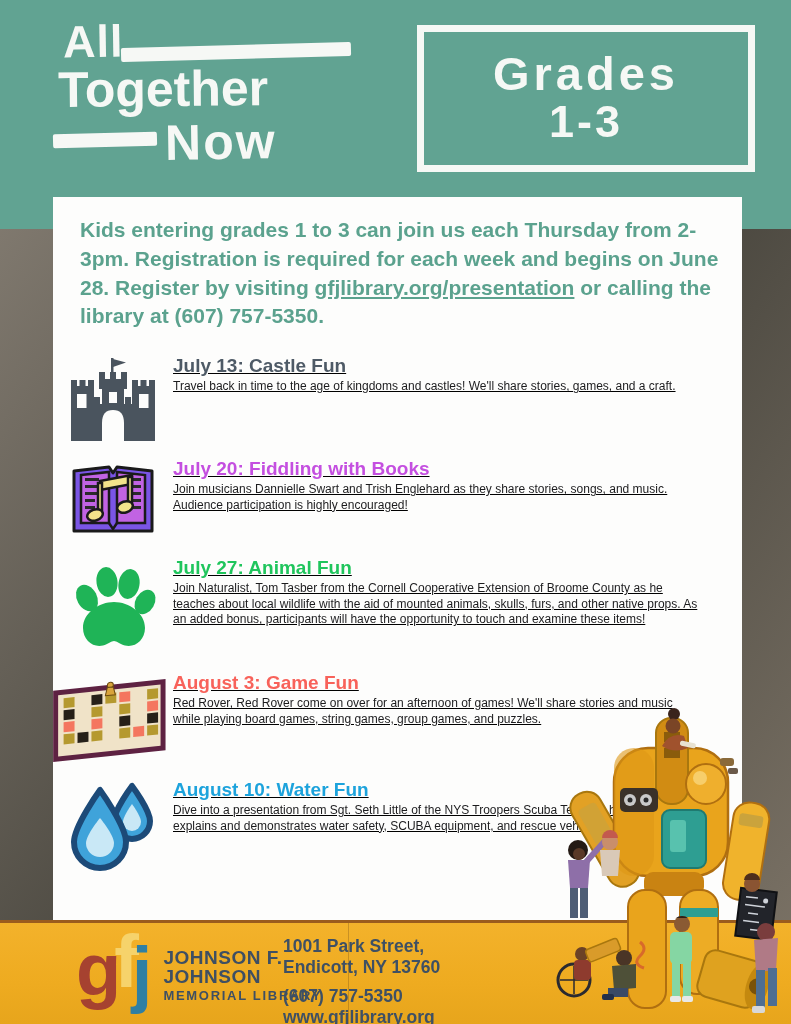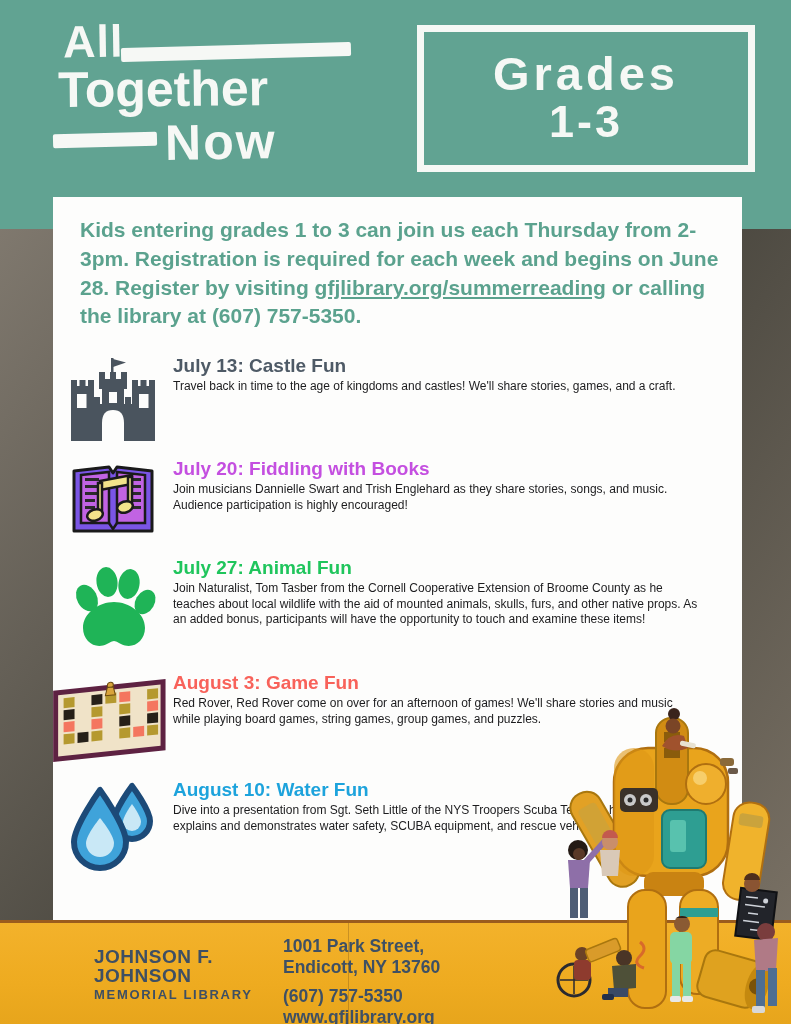--- a/index.html
+++ b/index.html
@@ -27,21 +27,21 @@
   }
   .grades-line1 { font-size:47px; font-weight:bold; letter-spacing:4px; line-height:1.0; }
   .grades-line2 { font-size:45px; font-weight:bold; letter-spacing:3px; line-height:1.1; }
 
   
   .card { position:absolute; top:197px; left:53px; width:689px; height:723px; background:#fdfdfc; }
   .intro { margin:19px 24px 0 27px; width:662px; color:#5ba28e; font-weight:bold; font-size:21px; line-height:1.37; }
   .intro a { color:#5ba28e; text-decoration:underline; cursor:pointer; }
 
   .events { margin-top:24px; }
-  .event { display:flex; margin-bottom:16px; }
+  .event { display:flex; margin-bottom:16px;text-decoration:underline; }
   .event-icon { width:120px; flex:none; display:flex; justify-content:center; align-items:flex-start; padding-top:3px; }
   .event-text { flex:1; padding-right:8px; }
   .event-text h3 { margin:0 0 2px 0; font-size:19px; font-weight:bold; }
   .event-text p { margin:0; font-size:12px; color:#1c1c1e; line-height:1.3; max-width:530px; }
   .event-text p.narrow { max-width:472px; }
 
   
   .footer { position:absolute; top:920px; left:0; width:791px; height:104px;
     background:linear-gradient(#f3b22b 0%, #eeab20 60%, #e7a51c 100%);
     border-top:3px solid #9b5c1d; }
@@ -73,21 +73,21 @@
       <div class="l-bar2"></div>
       <div class="l-now">Now</div>
     </div>
     <div class="grades-box">
       <div class="grades-line1">Grades</div>
       <div class="grades-line2">1-3</div>
     </div>
   </div>
 
   <div class="card">
-    <p class="intro"><span>Kids entering grades 1 to 3 can join us each Thursday from 2-3pm. Registration is required for each week and begins on June 28. Register by visiting </span><a>gfjlibrary.org/summerreading</a><span> or calling the library at (607) 757-5350.</span></p>
+    <p class="intro"><span>Kids entering grades 1 to 3 can join us each Thursday from 2-3pm. Registration is required for each week and begins on June 28. Register by visiting </span><a>gfjlibrary.org/presentation</a><span> or calling the library at (607) 757-5350.</span></p>
 
     <div class="events">
 
       <section class="event">
         <div class="event-icon">
           <svg width="88" height="84" viewBox="0 0 88 84">
             <g fill="#4a545e">
               <rect x="42" y="0" width="2.5" height="18"></rect>
               <polygon points="44,1 57,4.5 44,9"></polygon>
               <rect x="30" y="14" width="6" height="9"></rect>
@@ -228,20 +228,21 @@
           <p class="narrow">Dive into a presentation from Sgt. Seth Little of the NYS Troopers Scuba Team as he explains and demonstrates water safety, SCUBA equipment, and rescue vehicles.</p>
         </div>
       </section>
 
     </div>
   </div>
 
   <div class="footer">
     <div class="footer-seam"></div>
     <div class="gfj-block">
+      <div class="gfj"><span class="lg">g</span><span class="lf">f</span><span class="lj">j</span></div>
       <div class="lib-name">
         <div class="ln1">JOHNSON F.</div>
         <div class="ln2">JOHNSON</div>
         <div class="ln3">MEMORIAL LIBRARY</div>
       </div>
     </div>
     <div class="address">
       <div class="grp1">
         <div>1001 Park Street,</div>
         <div>Endicott, NY 13760</div>

